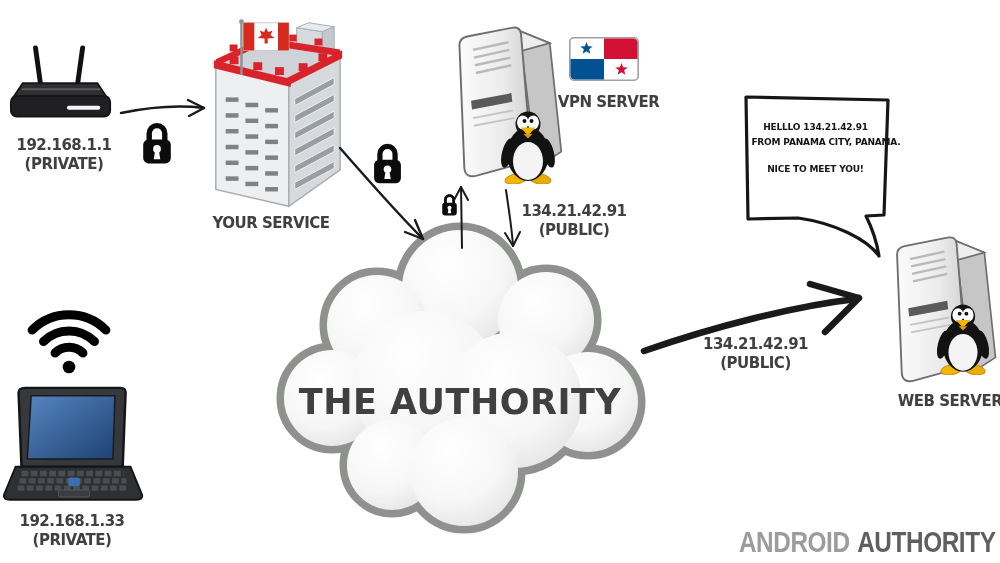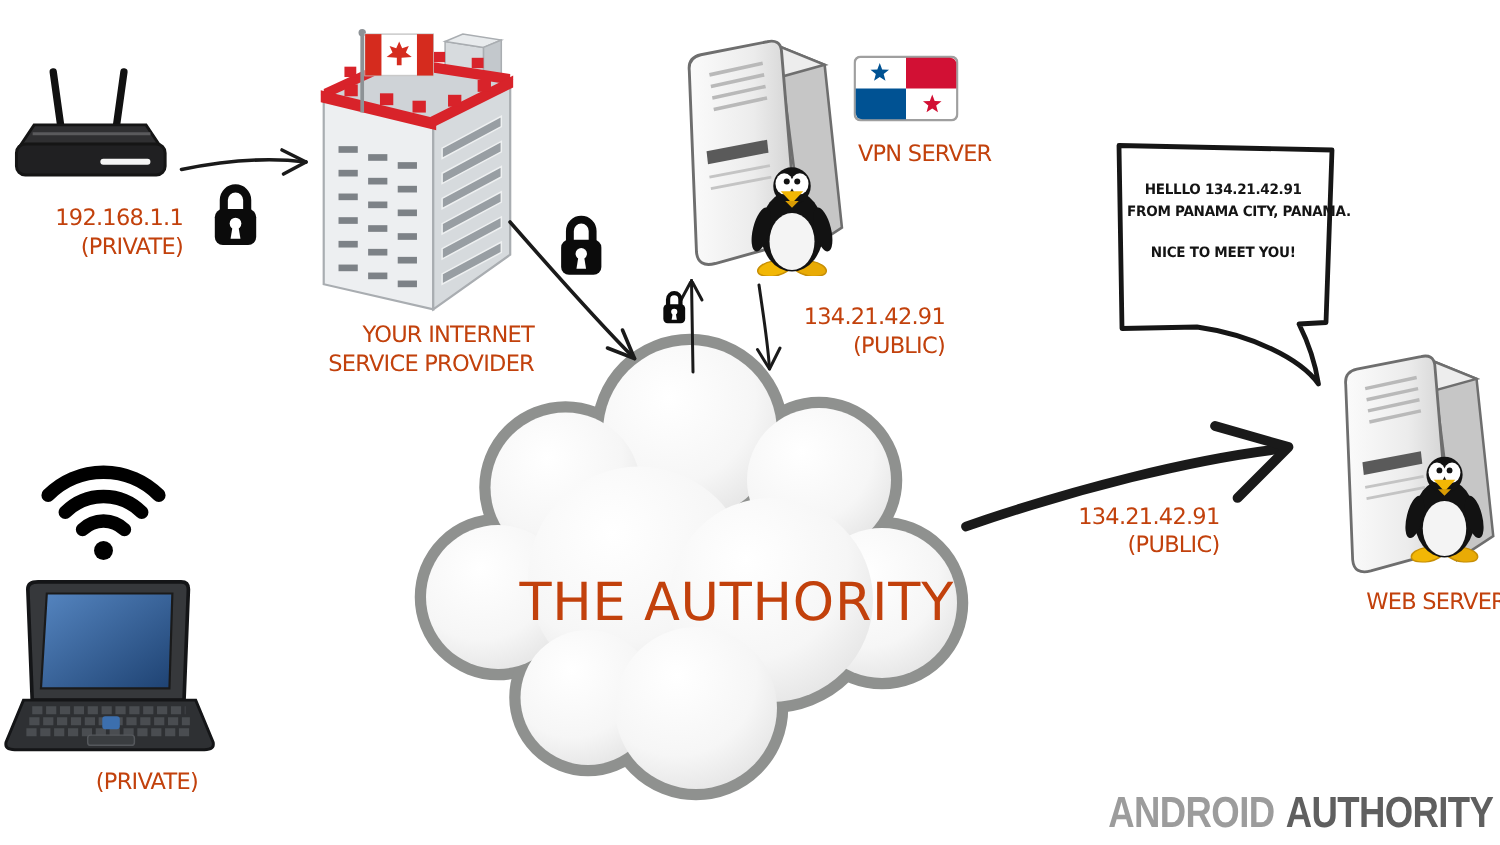--- a/index.html
+++ b/index.html
@@ -1,22 +1,22 @@
 <!DOCTYPE html>
 <html><head>
 <meta charset="utf-8">
 <style>
   * { margin:0; padding:0; box-sizing:border-box; }
   html,body { width:1000px; height:563px; }
   body { position:relative; background:#ffffff; overflow:hidden;
          font-family:"DejaVu Sans", sans-serif; }
   #canvas { position:absolute; inset:0; width:1000px; height:563px; background:#fff; }
   .abs { position:absolute; display:block; }
-  .lbl { position:absolute; font-weight:400; font-size:15px; color:#c2410c;
-         text-align:right; line-height:1.25; letter-spacing:-0.5px; white-space:nowrap; }
+  .lbl { position:absolute; font-weight:700; font-size:15px; color:#404040;
+         text-align:center; line-height:1.25; letter-spacing:-0.5px; white-space:nowrap; }
   .lbl div { white-space:nowrap; }
   .cloud-lbl { font-size:35px; letter-spacing:0.5px; }
   .bubble-text { position:absolute; font-weight:700; font-size:9.5px; color:#141414;
          letter-spacing:-0.2px; text-align:center; line-height:1.55;
          transform:scaleX(0.95); transform-origin:center; white-space:nowrap; }
   .bubble-gap { margin-top:13px; }
   .watermark { position:absolute; right:4px; bottom:4px; font-size:29px; font-weight:700;
          letter-spacing:-0.5px; transform:scaleX(0.84); transform-origin:100% 50%;
          white-space:nowrap; font-family:"Liberation Sans", sans-serif; }
   .wm1 { color:#9c9c9c; } .wm2 { color:#5f5f5f; margin-left:9px; }
@@ -193,26 +193,26 @@
     <path d="M14,85 L132,85 L144,114 Q145,119 138,119 L8,119 Q1,119 2,114 Z" fill="#2e3033" stroke="#141517" stroke-width="2"></path>
     <g stroke="#4a4d51" stroke-width="5.5" stroke-dasharray="7 2.5">
       <path d="M20,92 H125"></path>
         <path d="M18,99.5 H128"></path>
         <path d="M16,107 H130"></path>
     </g>
     <rect x="68" y="96" width="12" height="9" rx="2" fill="#3c6fae"></rect>
     <rect x="58" y="109" width="32" height="7" rx="2" fill="#3a3d40" stroke="#55585c" stroke-width="1"></rect>
   </svg>
   <div class="lbl" style="left:12px;top:512px;width:120px">
+    <div>192.168.1.33</div>
     <div>(PRIVATE)</div>
   </div>
 
   <div class="lbl" style="left:186px;top:214px;width:170px">
-    <div>YOUR INTERNET</div>
-    <div>SERVICE PROVIDER</div>
+    <div>YOUR SERVICE</div>
   </div>
 
   <svg class="abs" style="left:448px;top:24px;width:120px" viewBox="0 0 125 175">
     <defs>
       <linearGradient id="srvA" x1="0" y1="0" x2="1" y2="0">
         <stop offset="0" stop-color="#fbfbfb"></stop>
           <stop offset="0.6" stop-color="#ececec"></stop>
           <stop offset="1" stop-color="#d2d2d2"></stop>
       </linearGradient>
     </defs>

